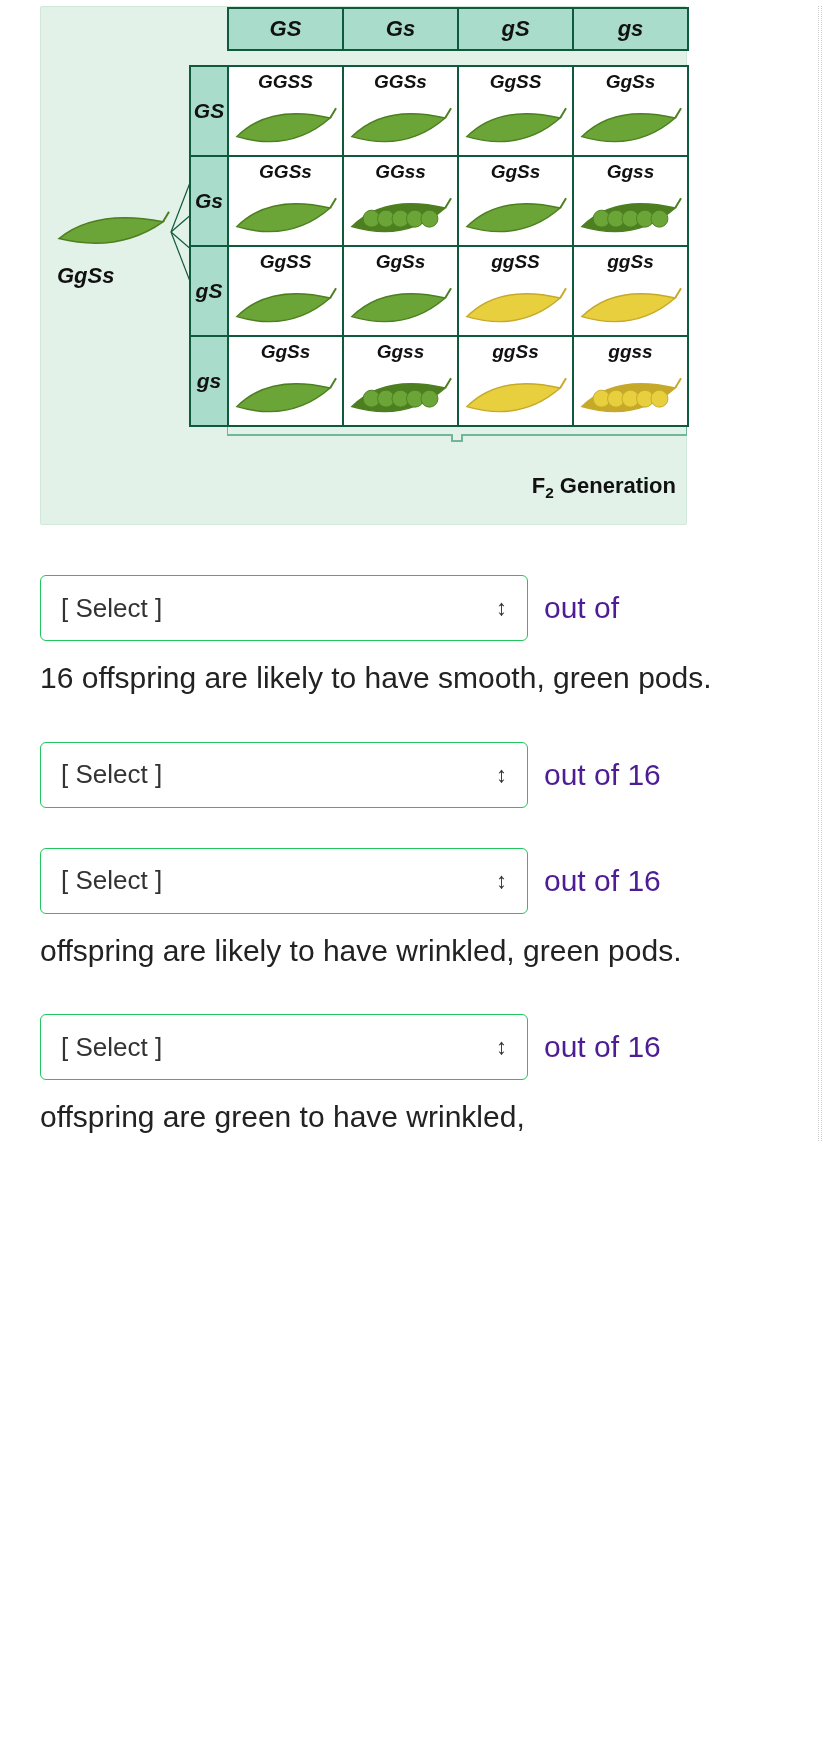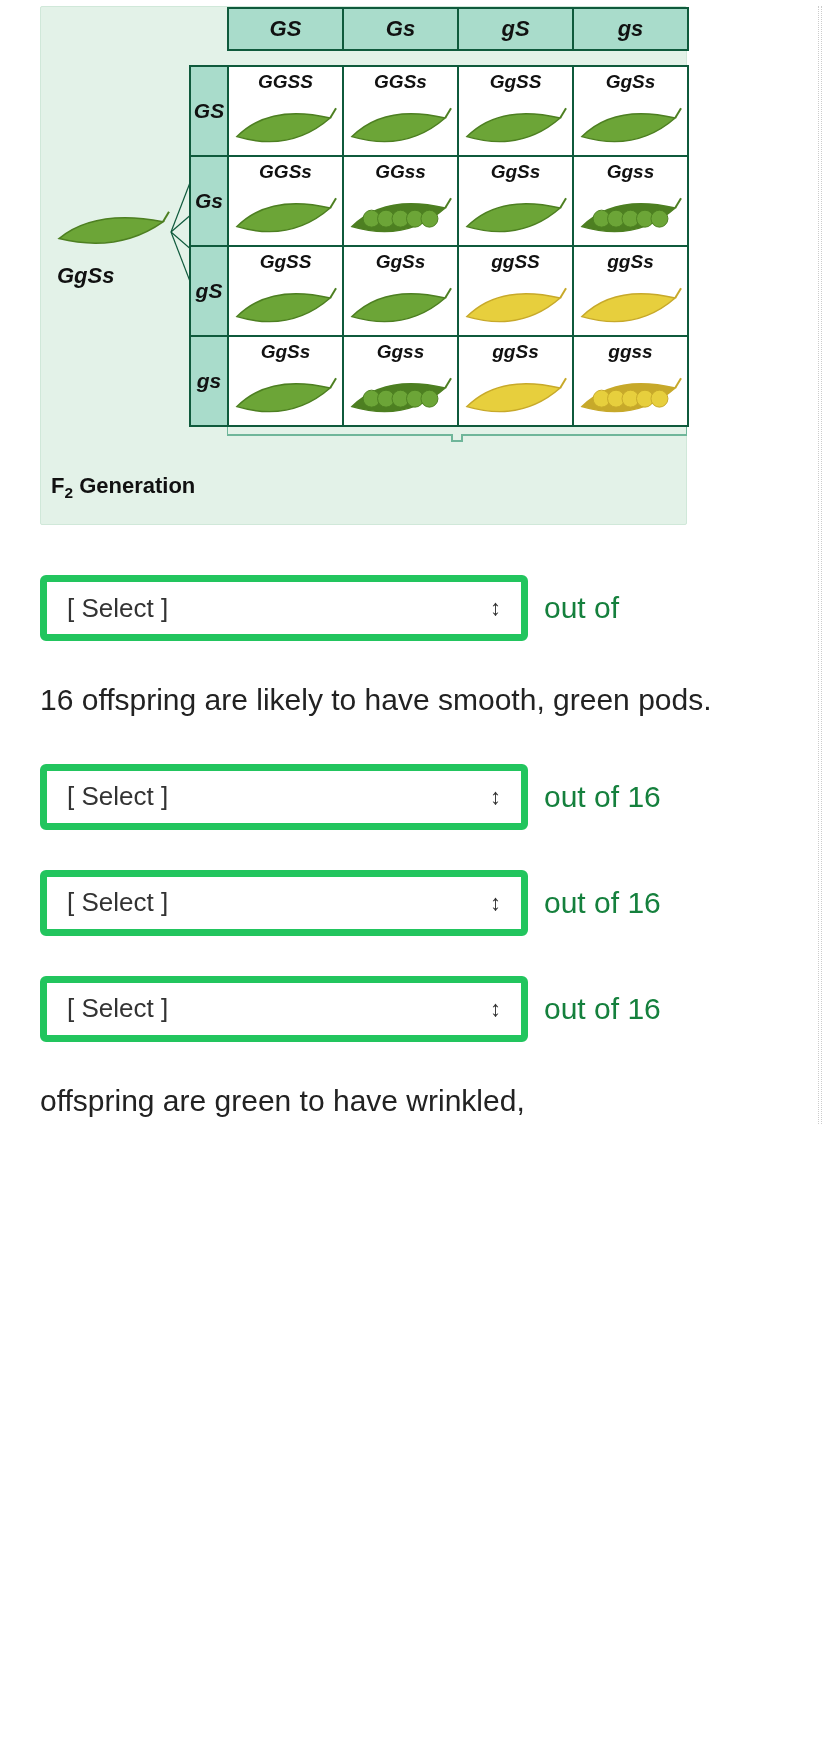--- a/index.html
+++ b/index.html
@@ -135,61 +135,61 @@
     padding-top: 4px;
     color: #111;
   }
   .pod-svg {
     position: absolute;
     left: 4px; right: 4px; bottom: 2px;
     height: 54px;
   }
 
   .caption {
-    text-align: left;
+    text-align: right;
     font-weight: 700;
     font-size: 22px;
     color: #111;
     margin-top: 36px;
   }
   .caption sub { font-size: 0.7em; vertical-align: sub; }
 
   
   .questions { margin-top: 50px; }
   .q-line {
     display: flex;
     align-items: center;
     gap: 16px;
     margin-top: 40px;
   }
   .select {
     width: 488px;
     height: 66px;
-    border: 7px solid #22c55e;
+    border: 1px solid #22c55e;
     border-radius: 6px;
     display: flex;
     align-items: center;
     justify-content: space-between;
     padding: 16px 20px;
     font-size: 26px;
     color: #333;
     background: #fff;
     cursor: pointer;
   }
   .select .chev { font-size: 22px; color: #333; line-height: 1; }
   .after-select {
     font-size: 30px;
-    color: #15803d;
+    color: #4c1d95;
     white-space: nowrap;
   }
   .q-tail {
     font-size: 30px;
     color: #222;
     line-height: 1.55;
-    margin-top: 36px;
+    margin-top: 14px;
   }
 </style>
 </head>
 <body>
 
 <div class="page">
   <div class="right-rail"></div>
 
   <div class="diagram-wrap">
     <div class="diagram-body">
@@ -409,20 +409,21 @@
         </div>
         <span class="after-select">out of 16</span>
       </div>
       <div class="q-line">
         <div class="select">
           <span>[ Select ]</span>
           <span class="chev">↕</span>
         </div>
         <span class="after-select">out of 16</span>
       </div>
+      <div class="q-tail">offspring are likely to have wrinkled, green pods.</div>
       <div class="q-line">
         <div class="select">
           <span>[ Select ]</span>
           <span class="chev">↕</span>
         </div>
         <span class="after-select">out of 16</span>
       </div>
       <div class="q-tail">offspring are green to have wrinkled,</div>
     </div>
 </div>

